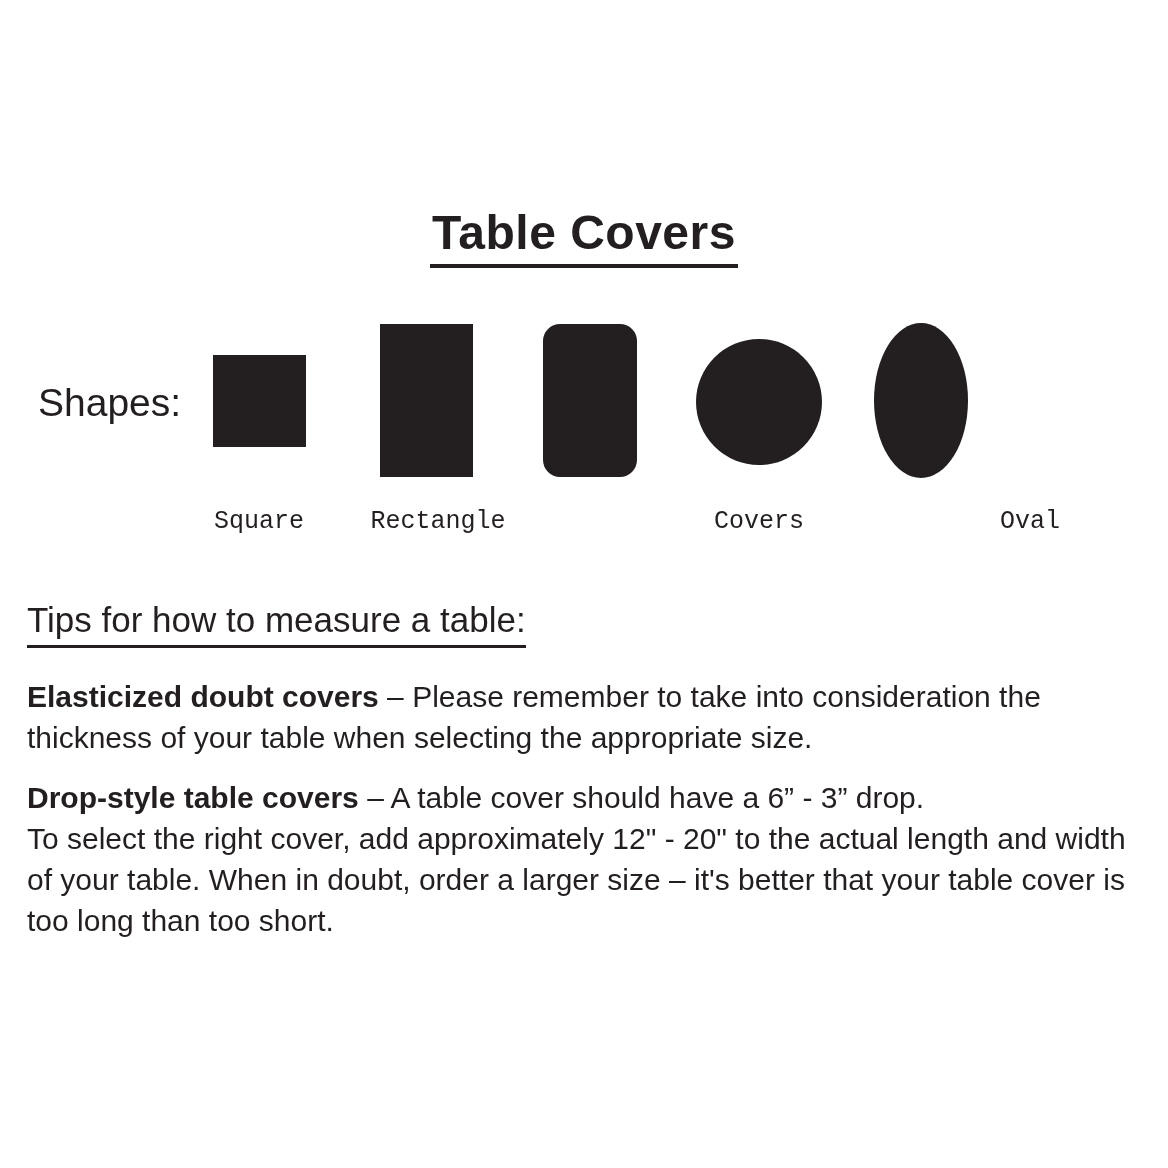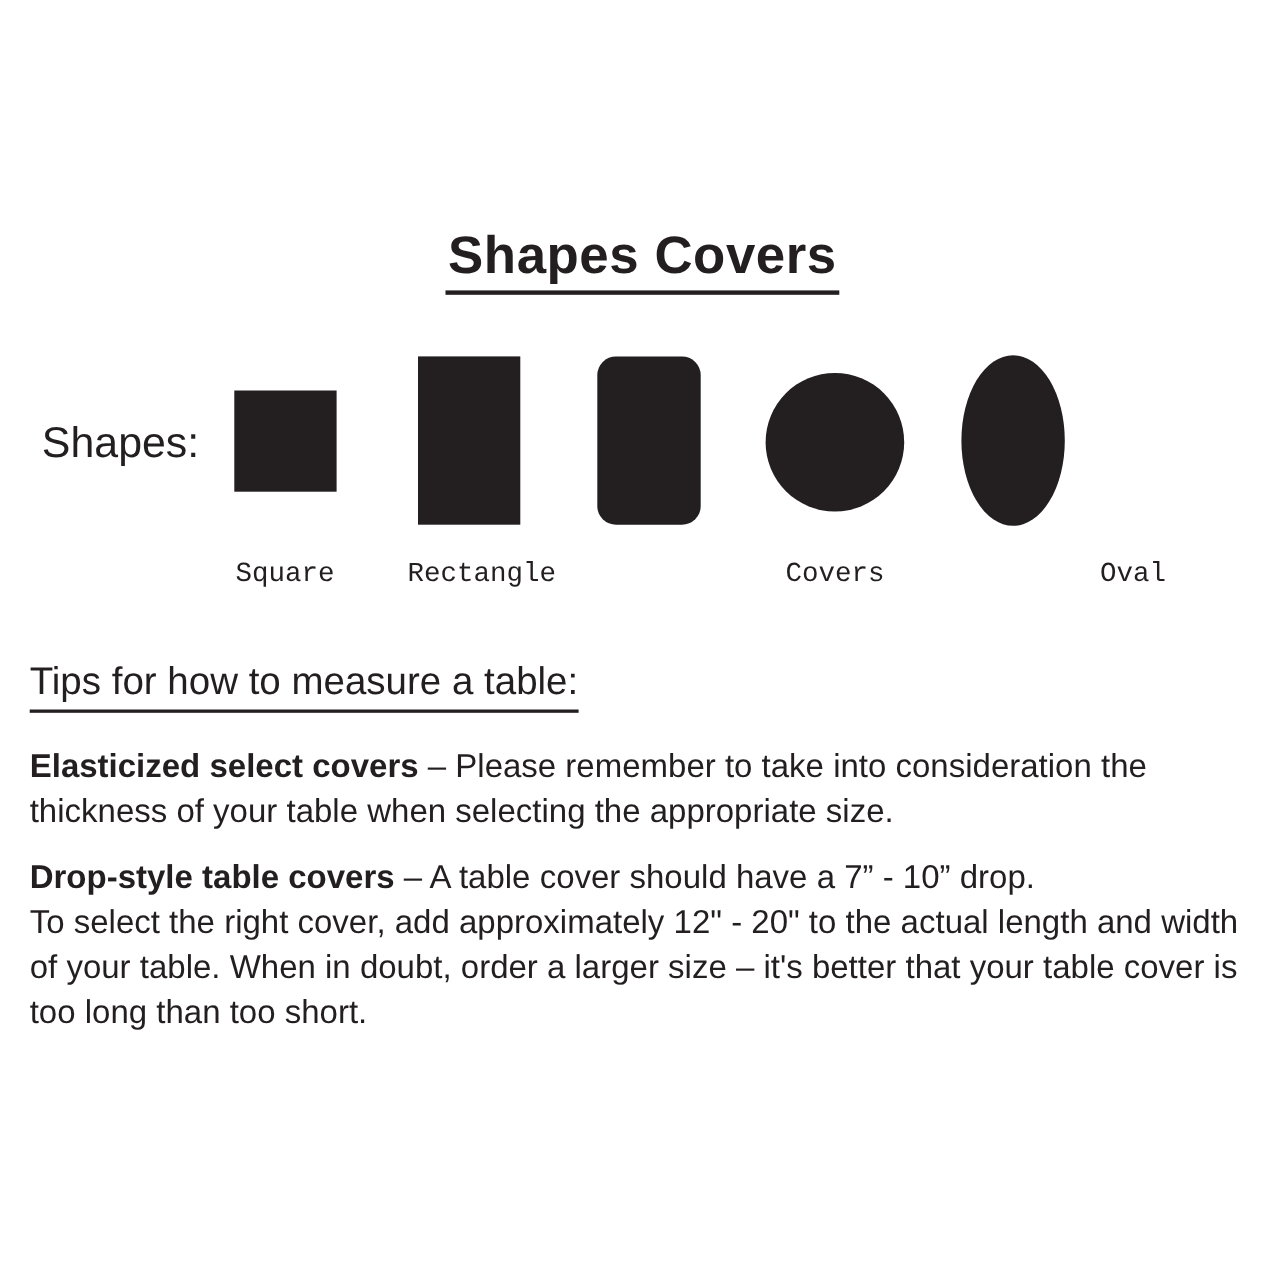--- a/index.html
+++ b/index.html
@@ -81,35 +81,35 @@
   .para-1 { top: 676px; }
   .para-2 { top: 777px; }
   .para b { font-weight: bold; }
 </style>
 </head>
 <body>
 
 <div class="canvas">
 
   <div class="title-wrap">
-    <span class="title">Shapes Covers</span>
+    <span class="title">Table Covers</span>
   </div>
 
   <span class="shapes-label">Shapes:</span>
 
   <div class="shape shape-square"></div>
   <div class="shape shape-rectangle"></div>
   <div class="shape shape-oblong"></div>
   <div class="shape shape-circle"></div>
   <div class="shape shape-oval"></div>
 
   <span class="shape-label label-square">Square</span>
   <span class="shape-label label-rectangle">Rectangle</span>
   <span class="shape-label label-circle">Covers</span>
   <span class="shape-label label-oval">Oval</span>
 
   <span class="tips-heading">Tips for how to measure a table:</span>
 
-  <p class="para para-1"><b>Elasticized select covers</b><span> – Please remember to take into consideration the thickness of your table when selecting the appropriate size.</span></p>
+  <p class="para para-1"><b>Elasticized doubt covers</b><span> – Please remember to take into consideration the thickness of your table when selecting the appropriate size.</span></p>
 
-  <p class="para para-2"><b>Drop-style table covers</b><span> – A table cover should have a 7” - 10” drop.</span><br><span>To select the right cover, add approximately 12" - 20" to the actual length and width of your table. When in doubt, order a larger size – it's better that your table cover is too long than too short.</span></p>
+  <p class="para para-2"><b>Drop-style table covers</b><span> – A table cover should have a 6” - 3” drop.</span><br><span>To select the right cover, add approximately 12" - 20" to the actual length and width of your table. When in doubt, order a larger size – it's better that your table cover is too long than too short.</span></p>
 
 </div>
 
 </body></html>

